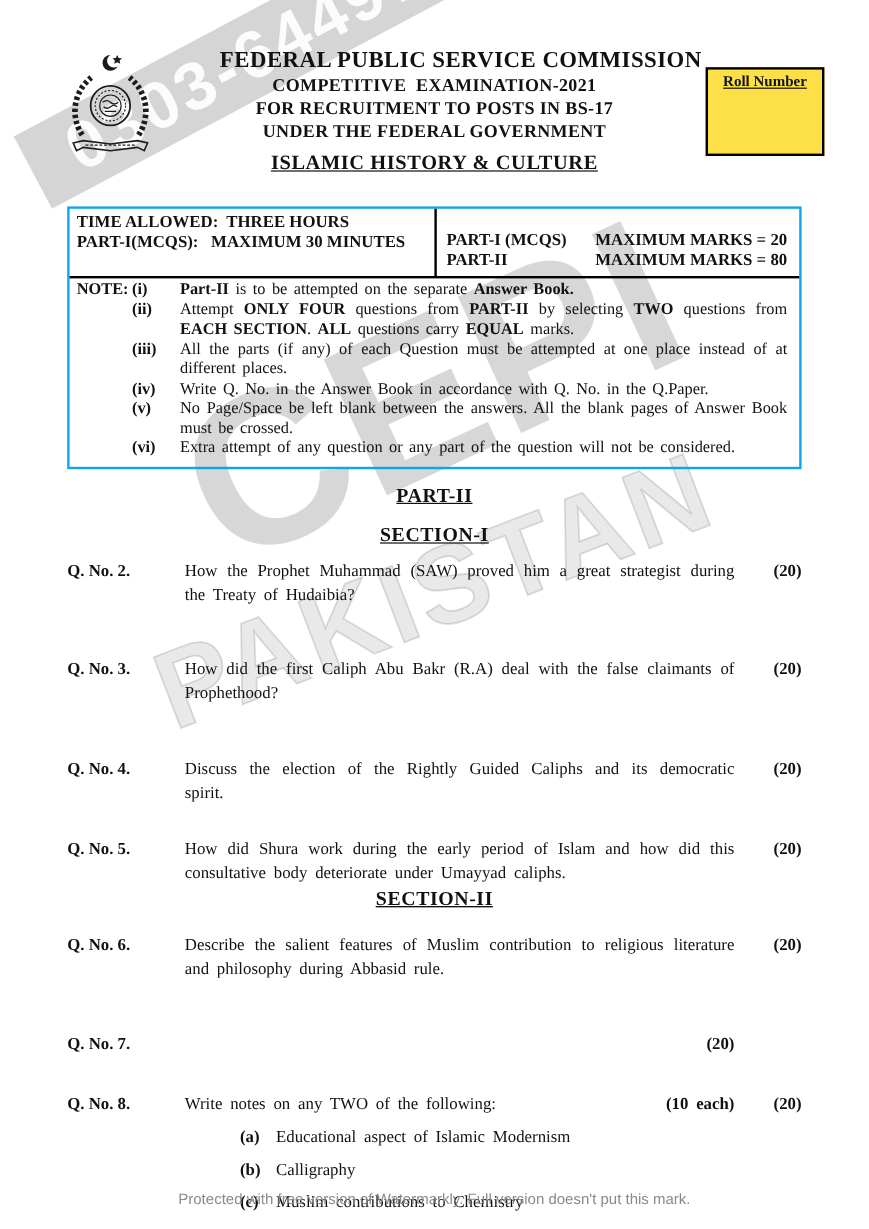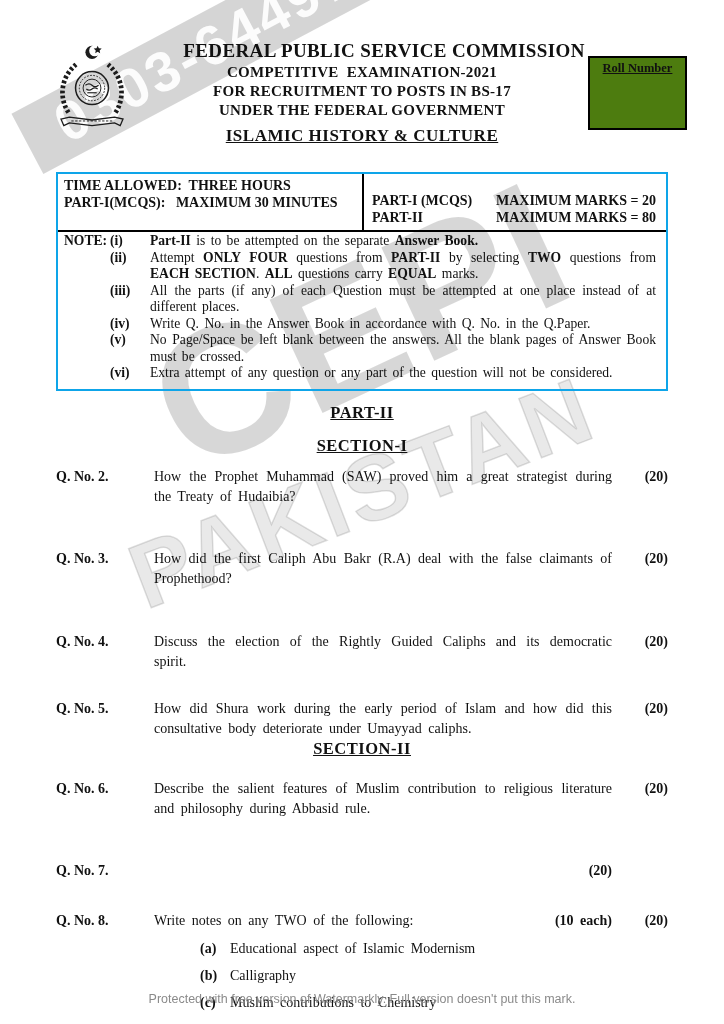--- a/index.html
+++ b/index.html
@@ -24,21 +24,21 @@
 
   .logo{position:absolute;left:44px;top:42px;width:96px;height:94px;}
 
   .hdr{padding-top:40px;text-align:center;}
   .hdr-org{font-size:19px;font-weight:bold;letter-spacing:0.4px;margin-left:44px;}
   .hdr-line{font-size:15px;font-weight:bold;margin-top:2px;letter-spacing:0.3px;white-space:pre;}
   .hdr-subject{display:inline-block;font-size:17px;font-weight:bold;margin-top:7px;
                text-decoration:underline;letter-spacing:0.5px;}
 
   .rollbox{position:absolute;left:588px;top:56px;width:95px;height:70px;
-           border:2px solid #000;text-align:center;background:#4d7c0f;}
+           border:2px solid #000;text-align:center;background:#fde047;}
   .rollbox-label{font-size:12.5px;font-weight:bold;text-decoration:underline;padding-top:3px;display:inline-block;}
 
   .info-table{margin:26px 56px 0 56px;border:2px solid #0ea5e9;}
   .it-top{display:flex;border-bottom:2px solid #000;}
   .it-left{width:292px;border-right:2px solid #000;padding:3px 6px 4px 6px;}
   .it-right{flex:1;padding:18px 10px 4px 8px;}
   .cellline{font-size:14px;font-weight:bold;line-height:17px;white-space:pre;}
   .it-row{display:flex;justify-content:space-between;}
 
   .note{padding:1px 10px 7px 6px;font-size:13.6px;line-height:16.5px;}

